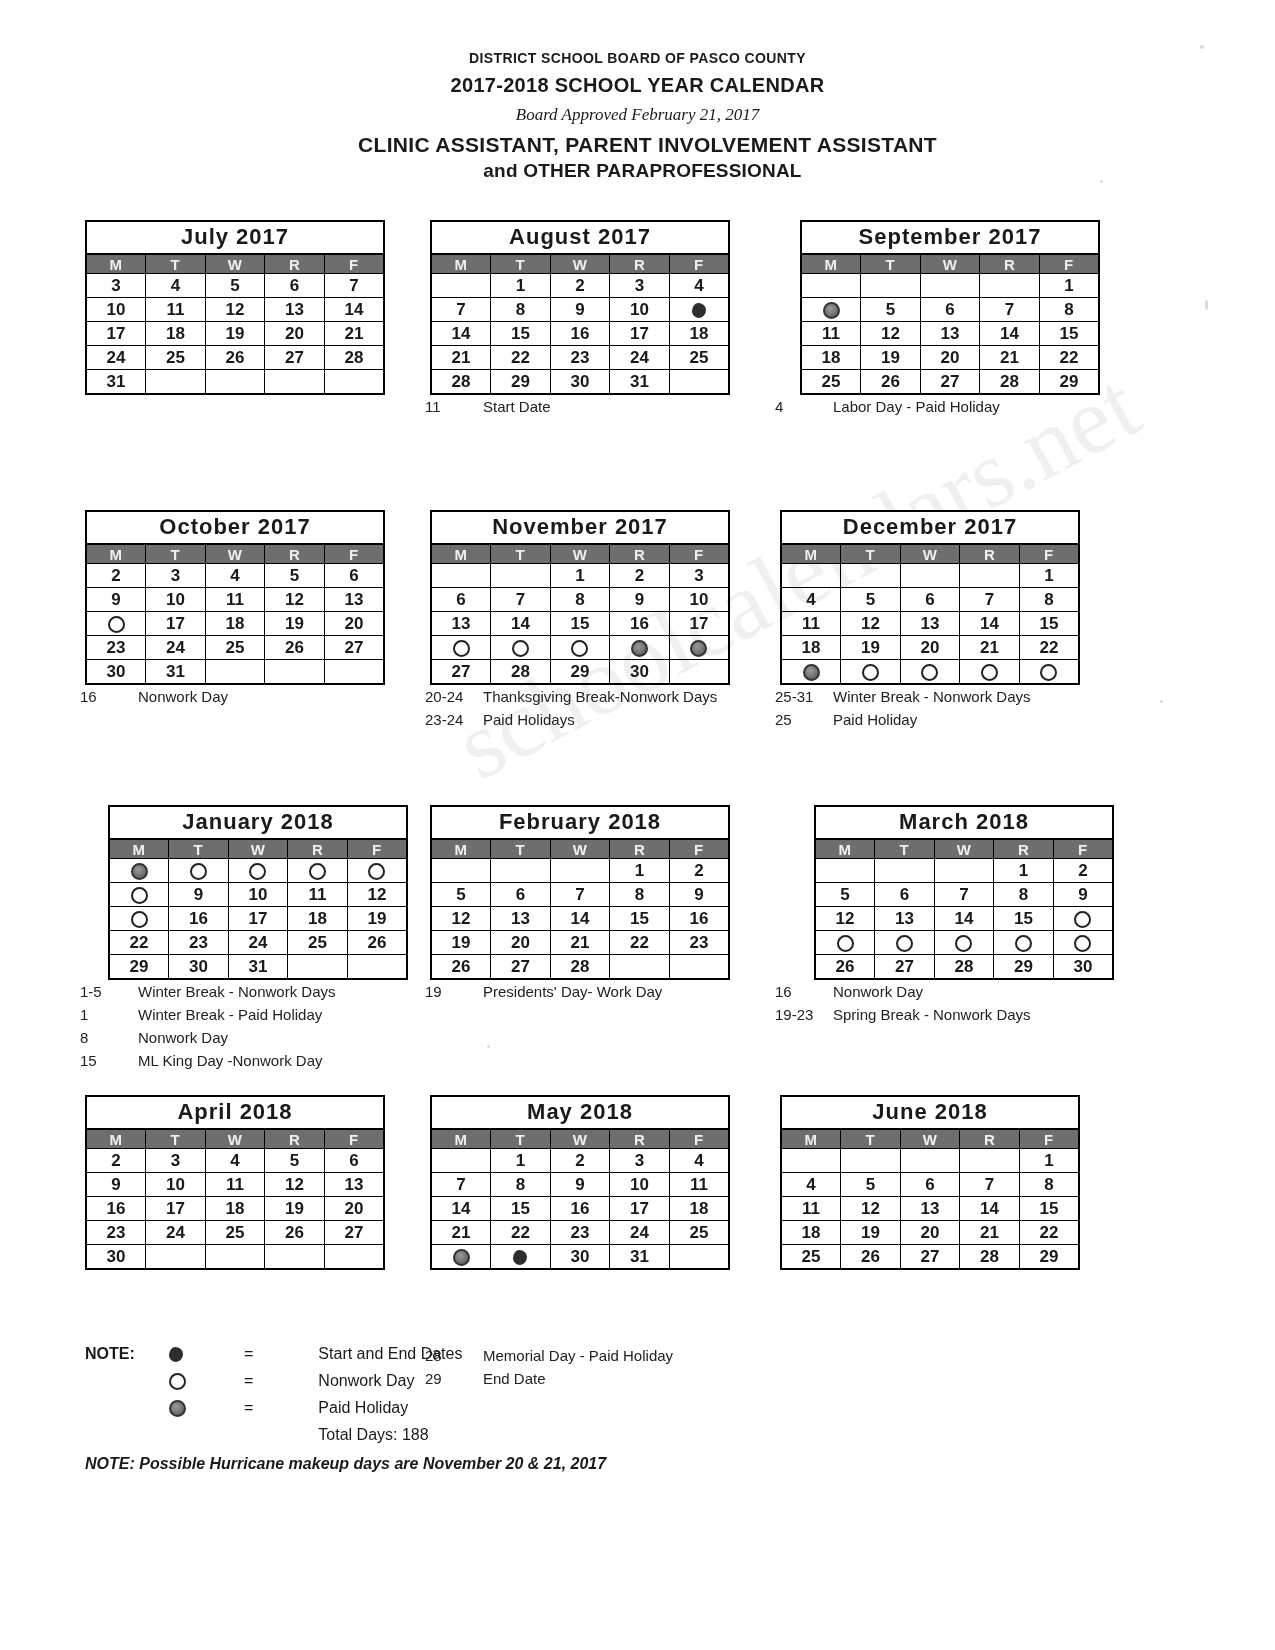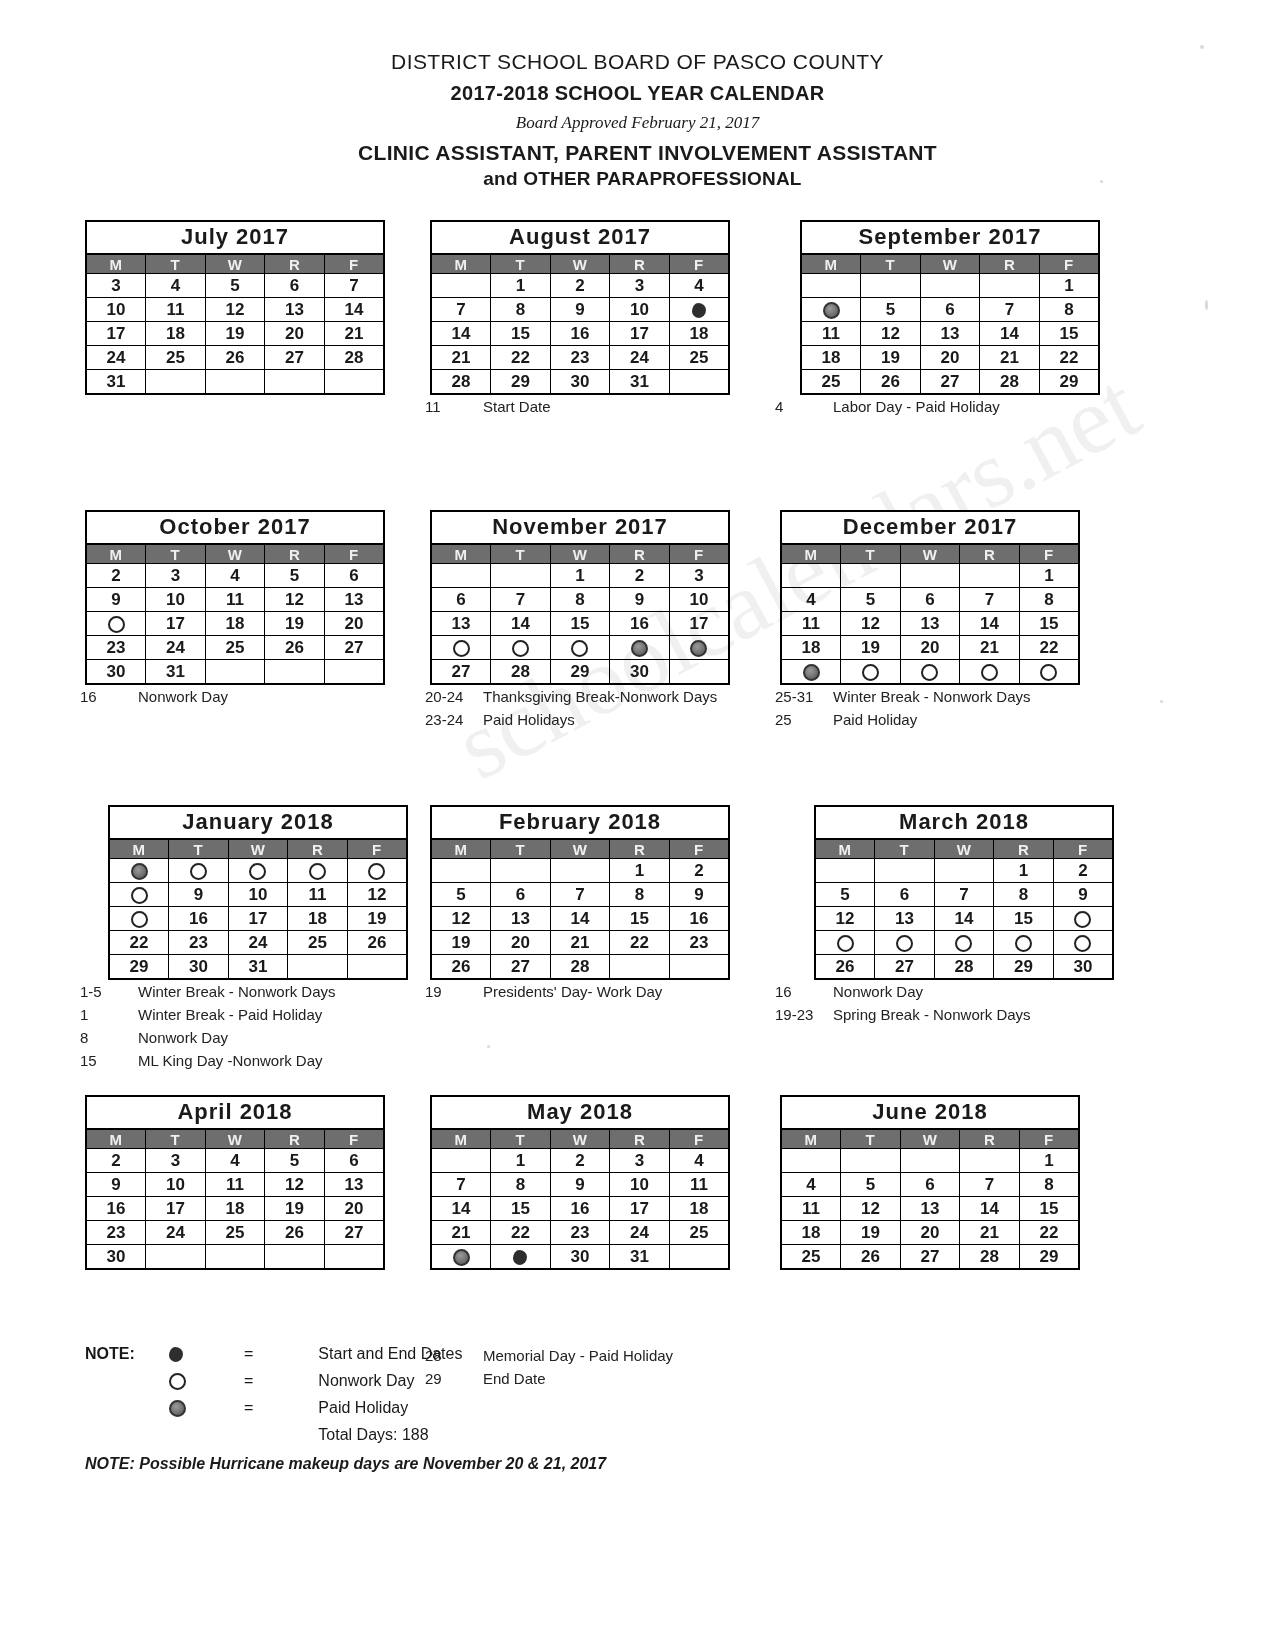--- a/index.html
+++ b/index.html
@@ -21,22 +21,22 @@
     height: 1650px;
     box-sizing: border-box;
   }
 
   
   .header {
     text-align: center;
     padding-top: 50px;
   }
   .hdr-line1 {
-    font-size: 21px;
-    font-weight: normal;
+    font-size: 14px;
+    font-weight: bold;
     letter-spacing: 0.4px;
   }
   .hdr-line2 {
     font-size: 20px;
     font-weight: bold;
     margin-top: 8px;
     letter-spacing: 0.3px;
   }
   .hdr-line3 {
     font-size: 17px;

